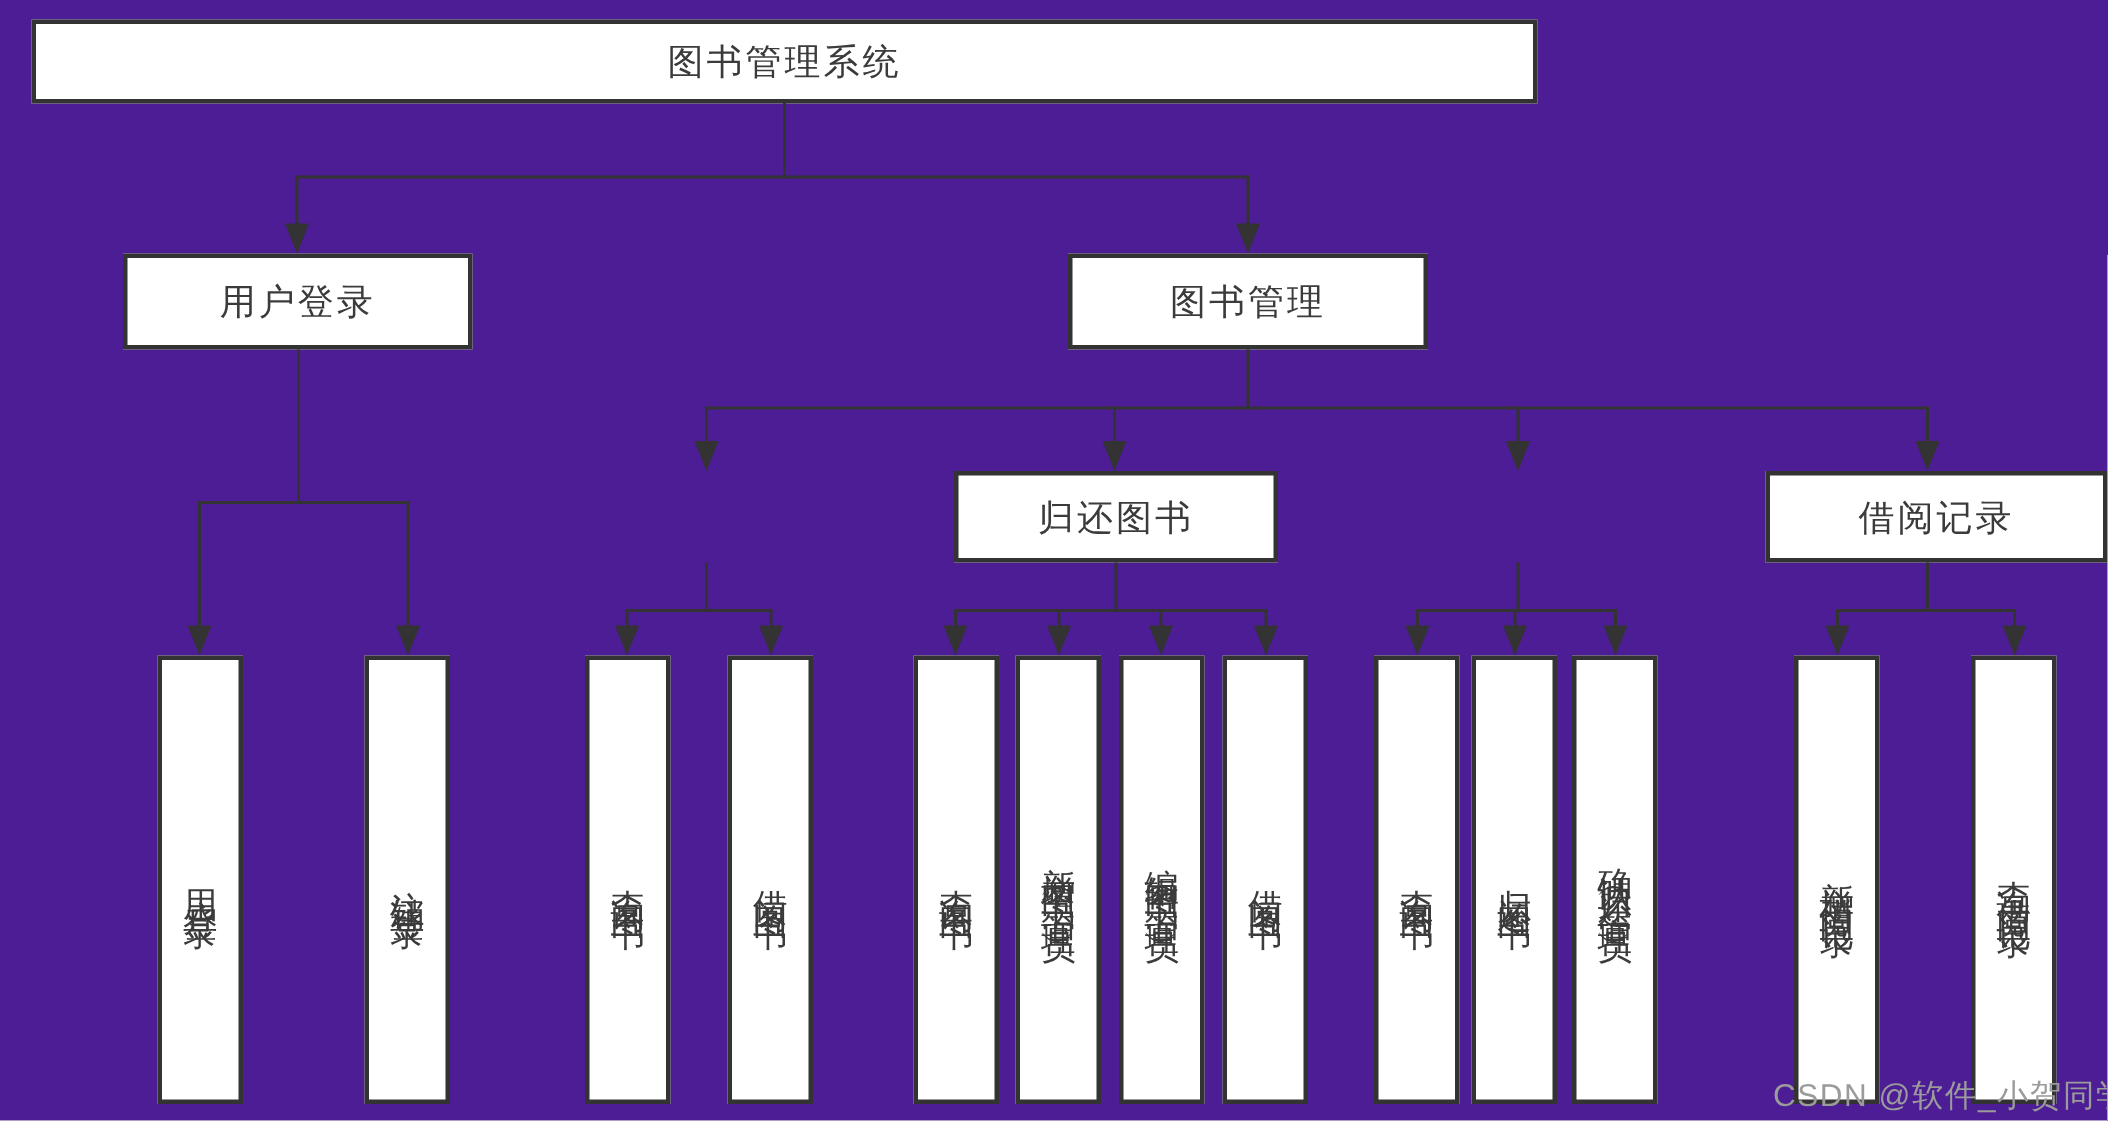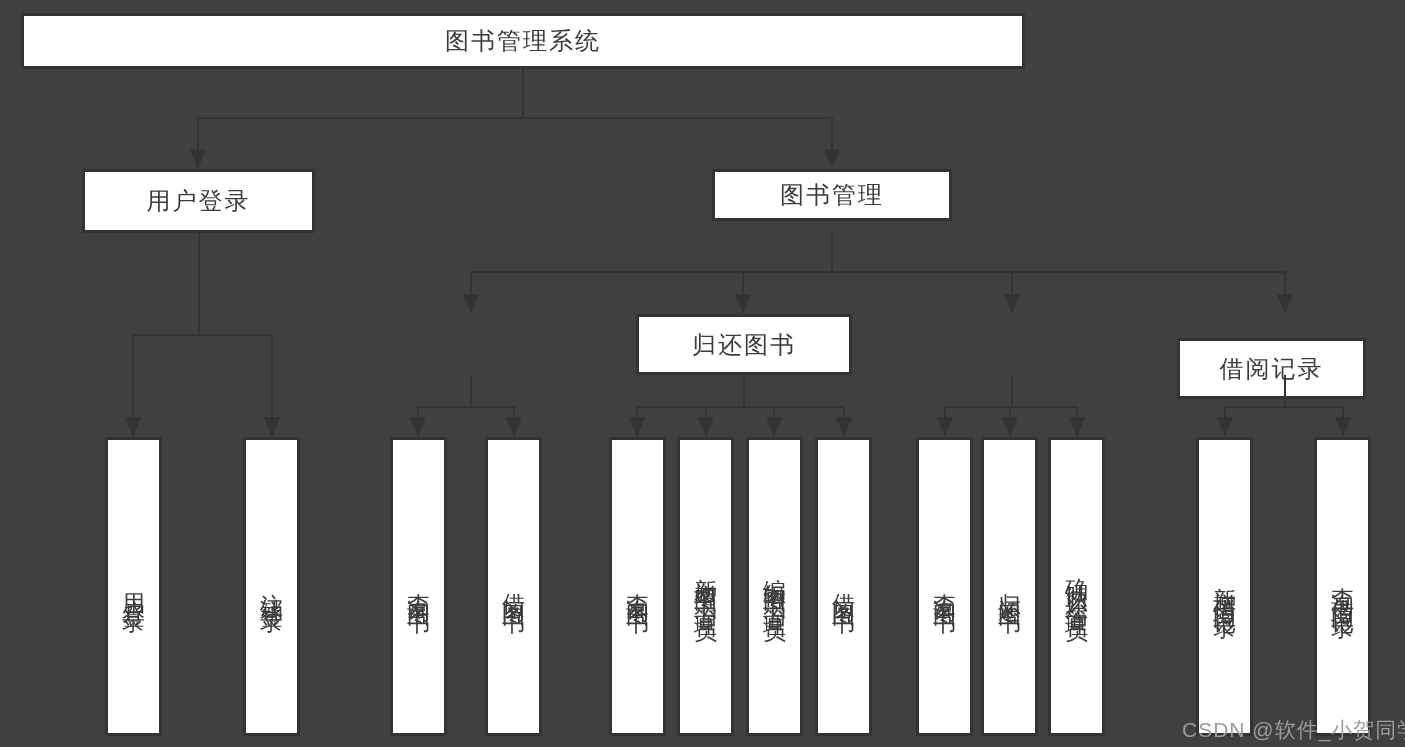--- a/index.html
+++ b/index.html
@@ -1,37 +1,37 @@
 <!DOCTYPE html>
 <html style="--line: #333333; --text: #3b3b3b; --wm: #9b9b9b;"><head>
 <meta charset="utf-8">
 <style>
   html,body{margin:0;padding:0;background:#fff;}
   #canvas{
-    position:relative;width:1405px;height:747px;background:#404040;overflow:hidden;
+    position:relative;width:1405px;height:747px;background:#4c1d95;overflow:hidden;
     font-family:"Liberation Sans","DejaVu Sans",sans-serif;
   }
   .box{
     position:absolute;background:#fff;border:3px solid var(--line,#333);
     box-sizing:border-box;display:flex;align-items:center;justify-content:center;
     color:var(--text,#3b3b3b);font-size:24px;letter-spacing:2px;white-space:nowrap;
   }
   .leaf{top:437px;width:57px;height:299px;}
   .leaf span{
     writing-mode:vertical-rl;text-orientation:mixed;letter-spacing:6px;
     font-size:23px;max-height:290px;line-height:1;
   }
   
   #b-root  {left:21px;  top:13px;  width:1004px;height:56px;}
   #b-login2{left:82px;  top:169px; width:233px; height:64px;}
-  #b-mgmt  {left:712px; top:169px; width:240px; height:52px;}
+  #b-mgmt  {left:712px; top:169px; width:240px; height:64px;}
   #b-ns    {left:362px; top:314px; width:218px; height:61px;}
   #b-tb    {left:636px; top:314px; width:216px; height:61px;}
   #b-cb    {left:904px; top:314px; width:216px; height:61px;}
-  #b-br    {left:1177px;top:314px; width:189px; height:61px;margin-top:24px;}
+  #b-br    {left:1177px;top:314px; width:228px; height:61px;}
   #l-login {left:105px;} #l-logout{left:243px;}
   #l-ns-q  {left:390px;} #l-ns-b {left:485px;}
   #l-tb-q  {left:609px;} #l-tb-a {left:677px;} #l-tb-e{left:746px;} #l-tb-b{left:815px;}
   #l-cb-q  {left:916px;} #l-cb-r {left:981px;} #l-cb-c{left:1048px;}
   #l-br-a  {left:1196px;} #l-br-q{left:1314px;}
   .vline{position:absolute;width:2px;background:var(--line,#333);}
   .hline{position:absolute;height:2px;background:var(--line,#333);}
   .arrow{
     position:absolute;width:0;height:0;
     border-left:8px solid transparent;border-right:8px solid transparent;

